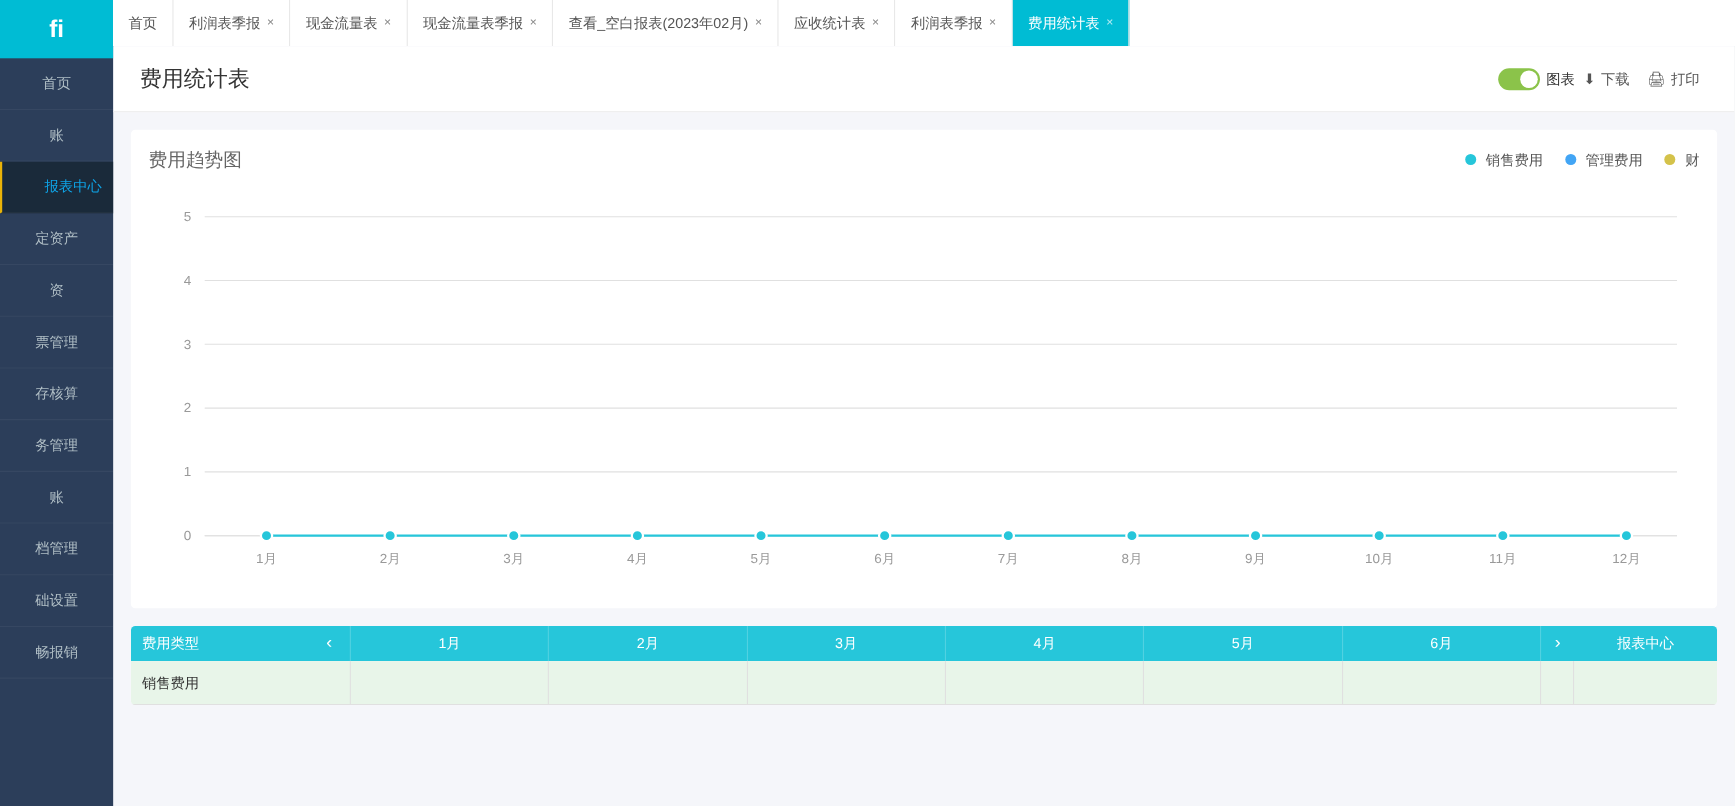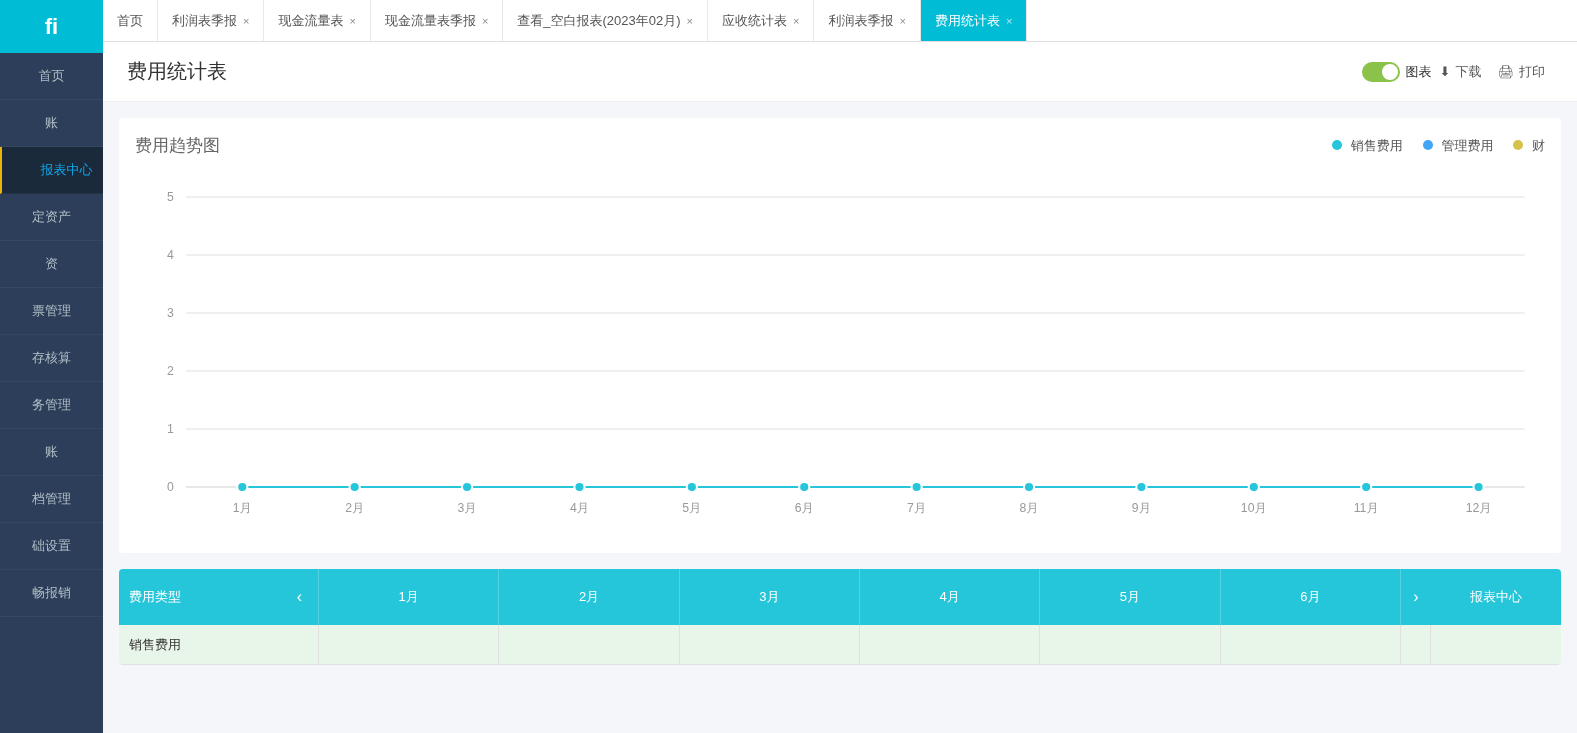--- a/index.html
+++ b/index.html
@@ -188,21 +188,21 @@
     .table-section {
       background: #fff;
       margin: 0 16px 16px;
       border-radius: 4px;
       overflow: hidden;
     }
     .table-header-row {
       background: #26c6da;
       display: flex;
       align-items: center;
-      height: 56px;
+      height: 32px;
     }
     .table-col {
       display: flex;
       align-items: center;
       justify-content: center;
       color: #fff;
       font-size: 13px;
       border-right: 1px solid rgba(255,255,255,0.2);
       height: 100%;
       padding: 0 10px;

